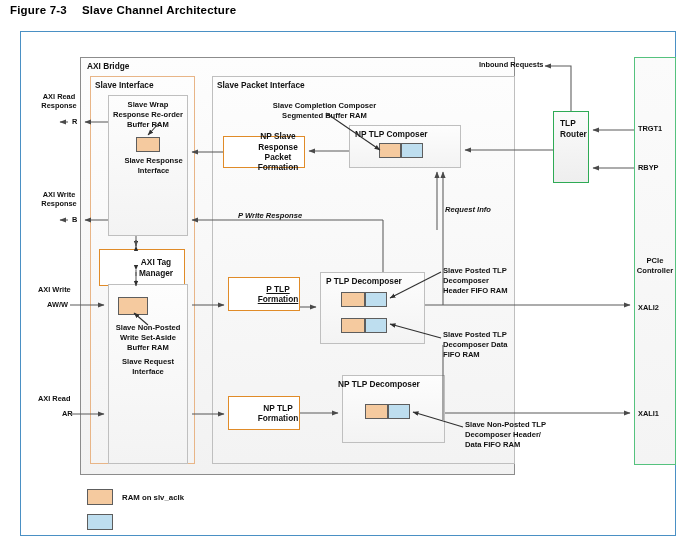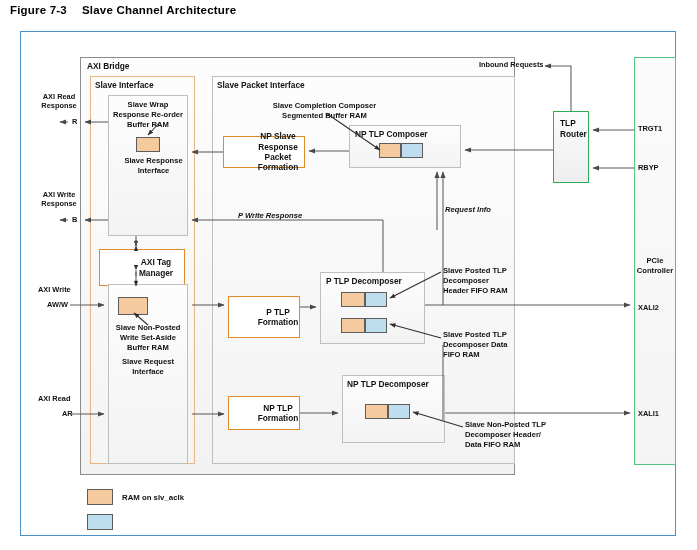--- a/index.html
+++ b/index.html
@@ -173,21 +173,21 @@
 Packet Formation</span>
   </div>
 
   <div class="box container-lightgray" style="left:349px; top:125px; width:112px; height:43px;"></div>
   <div class="box-title" style="left:355px; top:129px;">NP TLP Composer</div>
   <div class="ram ram-slv" style="left:379px; top:143px; width:22px; height:15px;"></div>
   <div class="ram ram-core" style="left:401px; top:143px; width:22px; height:15px;"></div>
   <div class="lbl lbl-c" style="left:257px; top:101px; width:135px;">Slave Completion Composer
 Segmented Buffer RAM</div>
 
-  <div class="box node-orange" style="left:228px; top:296px; width:72px; height:42px;">
+  <div class="box node-orange" style="left:228px; top:277px; width:72px; height:34px;text-decoration:underline;">
     <span>P TLP Formation</span>
   </div>
 
   <div class="box container-lightgray" style="left:320px; top:272px; width:105px; height:72px;"></div>
   <div class="box-title" style="left:326px; top:276px;">P TLP Decomposer</div>
   <div class="ram ram-slv" style="left:341px; top:292px; width:24px; height:15px;"></div>
   <div class="ram ram-core" style="left:365px; top:292px; width:22px; height:15px;"></div>
   <div class="ram ram-slv" style="left:341px; top:318px; width:24px; height:15px;"></div>
   <div class="ram ram-core" style="left:365px; top:318px; width:22px; height:15px;"></div>
 
@@ -196,21 +196,21 @@
 Header FIFO RAM</div>
   <div class="lbl" style="left:443px; top:330px; width:95px;">Slave Posted TLP
 Decomposer Data
 FIFO RAM</div>
 
   <div class="box node-orange" style="left:228px; top:396px; width:72px; height:34px;">
     <span>NP TLP Formation</span>
   </div>
 
   <div class="box container-lightgray" style="left:342px; top:375px; width:103px; height:68px;"></div>
-  <div class="box-title" style="left:347px; top:379px;">NP TLP Decomposer</div>
+  <div class="box-title" style="left:338px; top:379px;">NP TLP Decomposer</div>
   <div class="ram ram-slv" style="left:365px; top:404px; width:23px; height:15px;"></div>
   <div class="ram ram-core" style="left:388px; top:404px; width:22px; height:15px;"></div>
   <div class="lbl" style="left:465px; top:420px; width:105px;">Slave Non-Posted TLP
 Decomposer Header/
 Data FIFO RAM</div>
 
   <div class="box node-green" style="left:553px; top:111px; width:36px; height:72px;">
     <span class="lbl" style="position:static; font-size:8.3px; white-space:pre-line;">TLP
 Router</span>
   </div>

